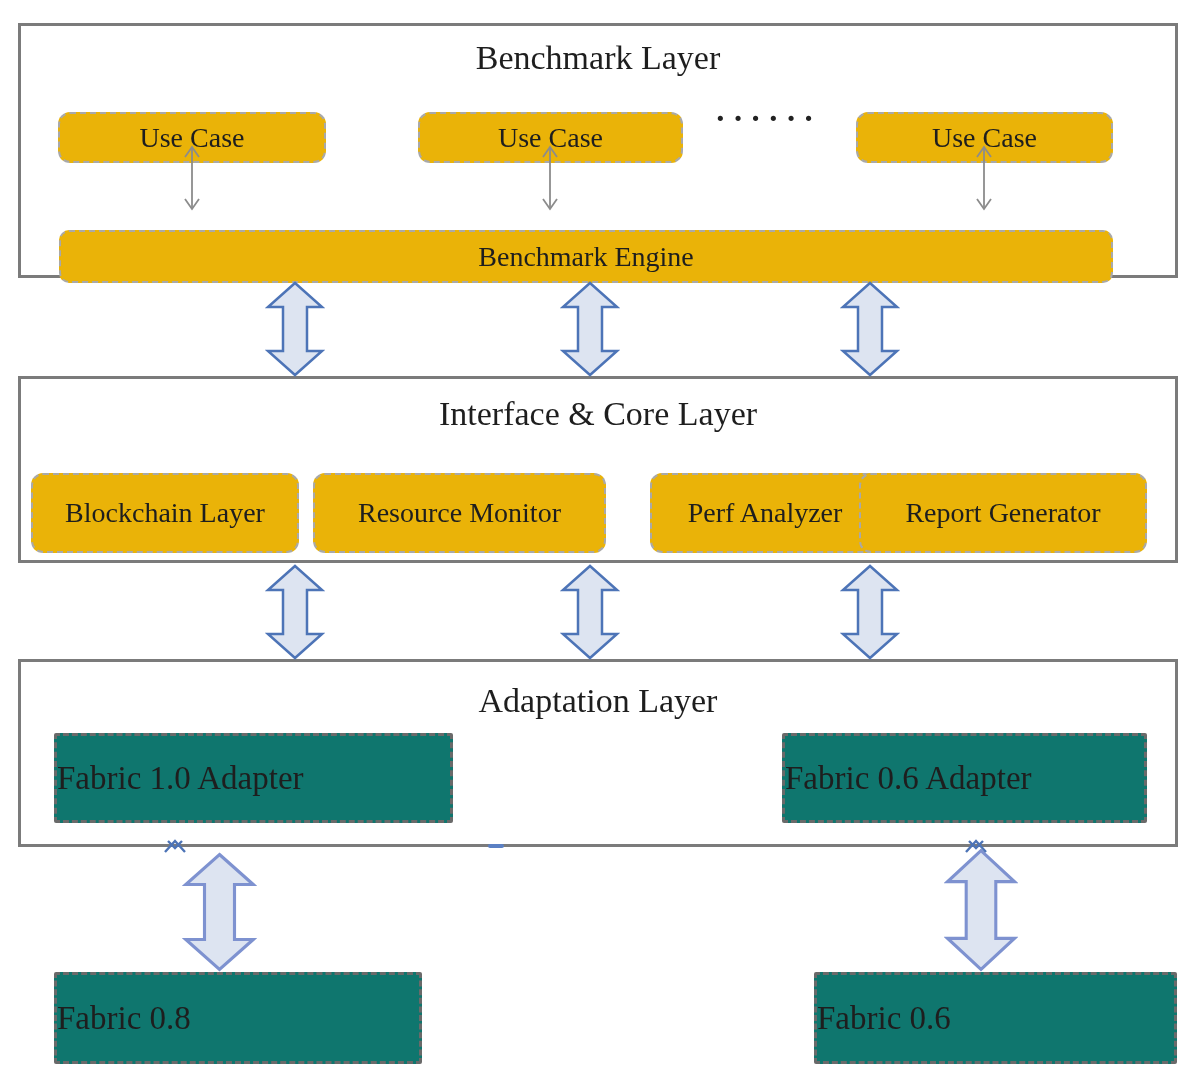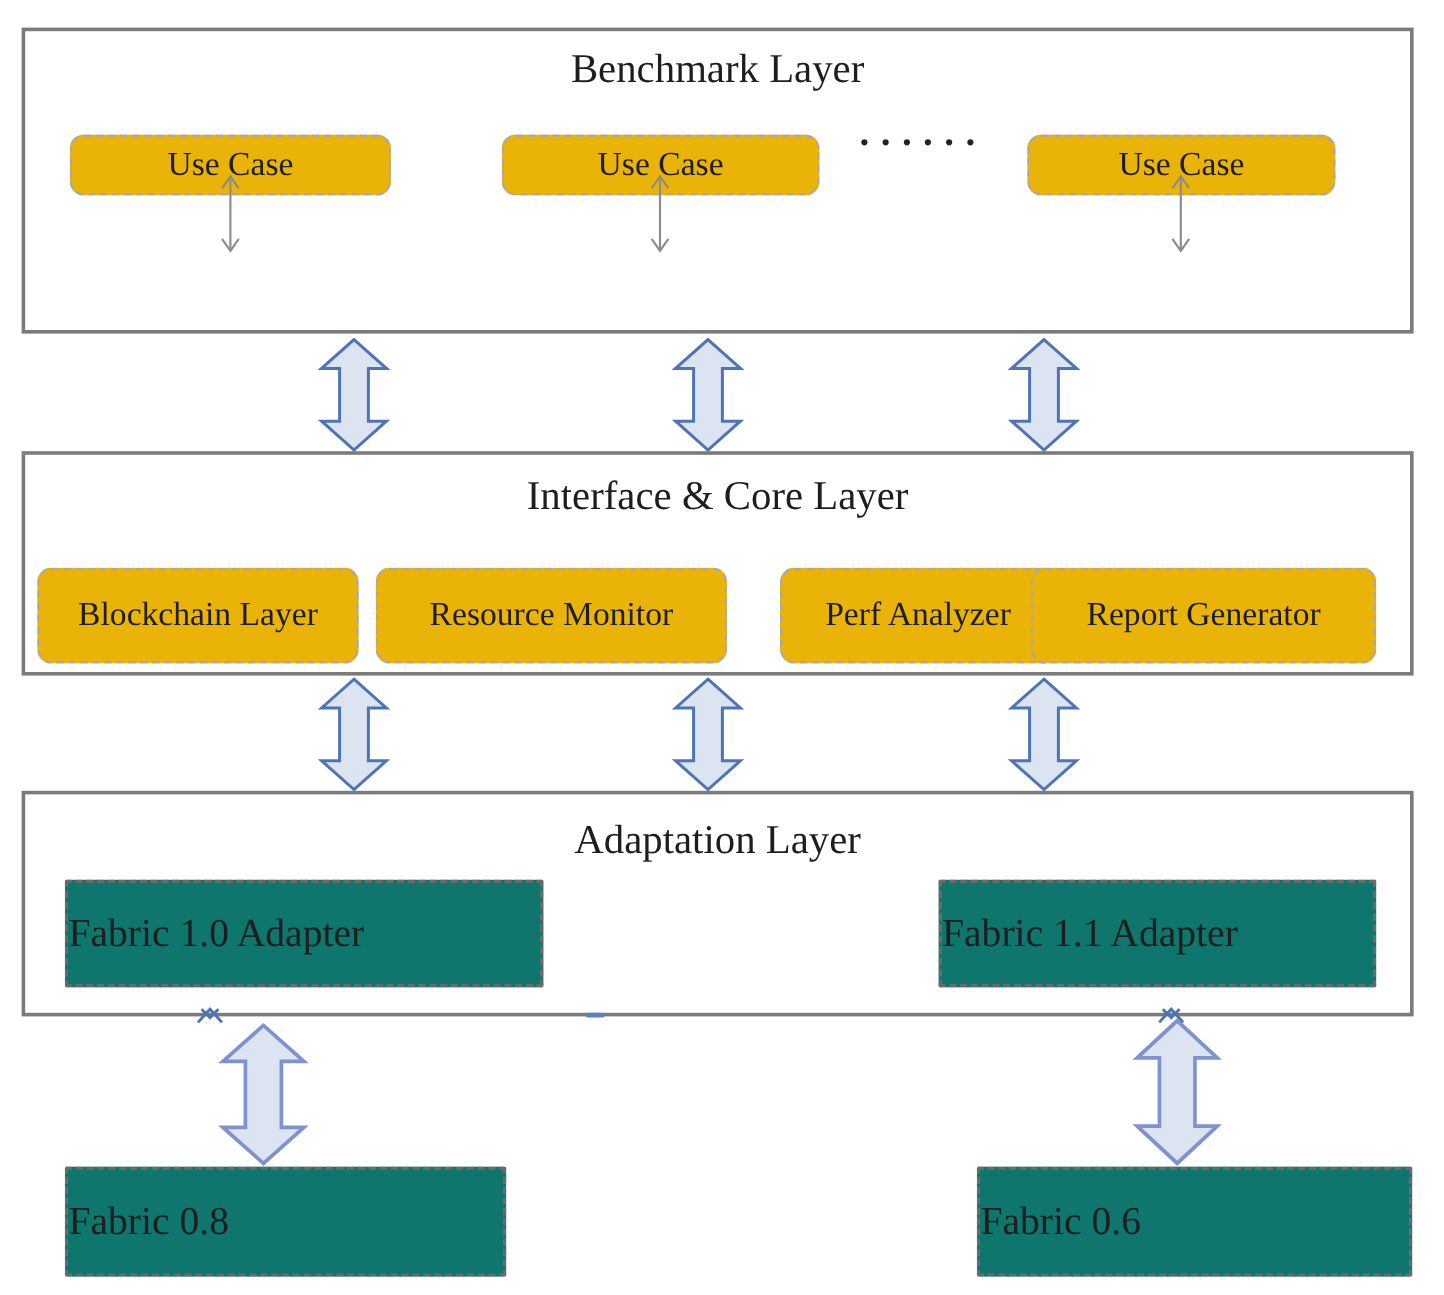--- a/index.html
+++ b/index.html
@@ -106,20 +106,23 @@
     <path d="M12 4 L12 64" stroke="#8c8c8c" stroke-width="1.8" fill="none"></path>
     <path d="M5 13 L12 3 L19 13" stroke="#8c8c8c" stroke-width="1.8" fill="none"></path>
     <path d="M5 55 L12 65 L19 55" stroke="#8c8c8c" stroke-width="1.8" fill="none"></path>
   </svg>
   <svg class="thin-arrow" style="left:972px; top:144px;" width="24" height="68" viewBox="0 0 24 68">
     <path d="M12 4 L12 64" stroke="#8c8c8c" stroke-width="1.8" fill="none"></path>
     <path d="M5 13 L12 3 L19 13" stroke="#8c8c8c" stroke-width="1.8" fill="none"></path>
     <path d="M5 55 L12 65 L19 55" stroke="#8c8c8c" stroke-width="1.8" fill="none"></path>
   </svg>
 
+  <div class="dashed-light" style="left:59px; top:210px; width:1054px; height:53px; border-radius:10px;">
+    <span>Benchmark Engine</span>
+  </div>
 
   <svg class="blue-arrow" style="left:265px; top:281px;" width="60" height="96" viewBox="0 0 60 96" preserveAspectRatio="none">
     <path d="M30 2 L57 26 L42 26 L42 70 L57 70 L30 94 L3 70 L18 70 L18 26 L3 26 Z" fill="#dde4f1" stroke="#4d74b7" stroke-width="2.5"></path>
   </svg>
   <svg class="blue-arrow" style="left:560px; top:281px;" width="60" height="96" viewBox="0 0 60 96" preserveAspectRatio="none">
     <path d="M30 2 L57 26 L42 26 L42 70 L57 70 L30 94 L3 70 L18 70 L18 26 L3 26 Z" fill="#dde4f1" stroke="#4d74b7" stroke-width="2.5"></path>
   </svg>
   <svg class="blue-arrow" style="left:840px; top:281px;" width="60" height="96" viewBox="0 0 60 96" preserveAspectRatio="none">
     <path d="M30 2 L57 26 L42 26 L42 70 L57 70 L30 94 L3 70 L18 70 L18 26 L3 26 Z" fill="#dde4f1" stroke="#4d74b7" stroke-width="2.5"></path>
   </svg>
@@ -150,21 +153,21 @@
     <path d="M30 2 L57 26 L42 26 L42 70 L57 70 L30 94 L3 70 L18 70 L18 26 L3 26 Z" fill="#dde4f1" stroke="#4d74b7" stroke-width="2.5"></path>
   </svg>
 
   <div class="layer-box" style="left:18px; top:659px; width:1160px; height:188px;"></div>
   <div class="layer-title" style="top:683px;">Adaptation Layer</div>
 
   <div class="dashed-dark" style="left:54px; top:733px; width:399px; height:90px;">
     <span>Fabric 1.0 Adapter</span>
   </div>
   <div class="dashed-dark" style="left:782px; top:733px; width:365px; height:90px;">
-    <span>Fabric 1.1 Adapter</span>
+    <span>Fabric 0.6 Adapter</span>
   </div>
 
   <svg class="stray" style="left:162px; top:839px;" width="26" height="14" viewBox="0 0 26 14">
     <path d="M3 13 L13 2 L23 13" stroke="#4d74b7" stroke-width="2.4" fill="none"></path>
     <path d="M6 2 L13 9 L20 2" stroke="#4d74b7" stroke-width="2.4" fill="none"></path>
   </svg>
   <div class="stray-dash" style="left:488px; top:844px;"></div>
   <svg class="stray" style="left:963px; top:839px;" width="26" height="14" viewBox="0 0 26 14">
     <path d="M3 13 L13 2 L23 13" stroke="#4d74b7" stroke-width="2.4" fill="none"></path>
     <path d="M6 2 L13 9 L20 2" stroke="#4d74b7" stroke-width="2.4" fill="none"></path>

